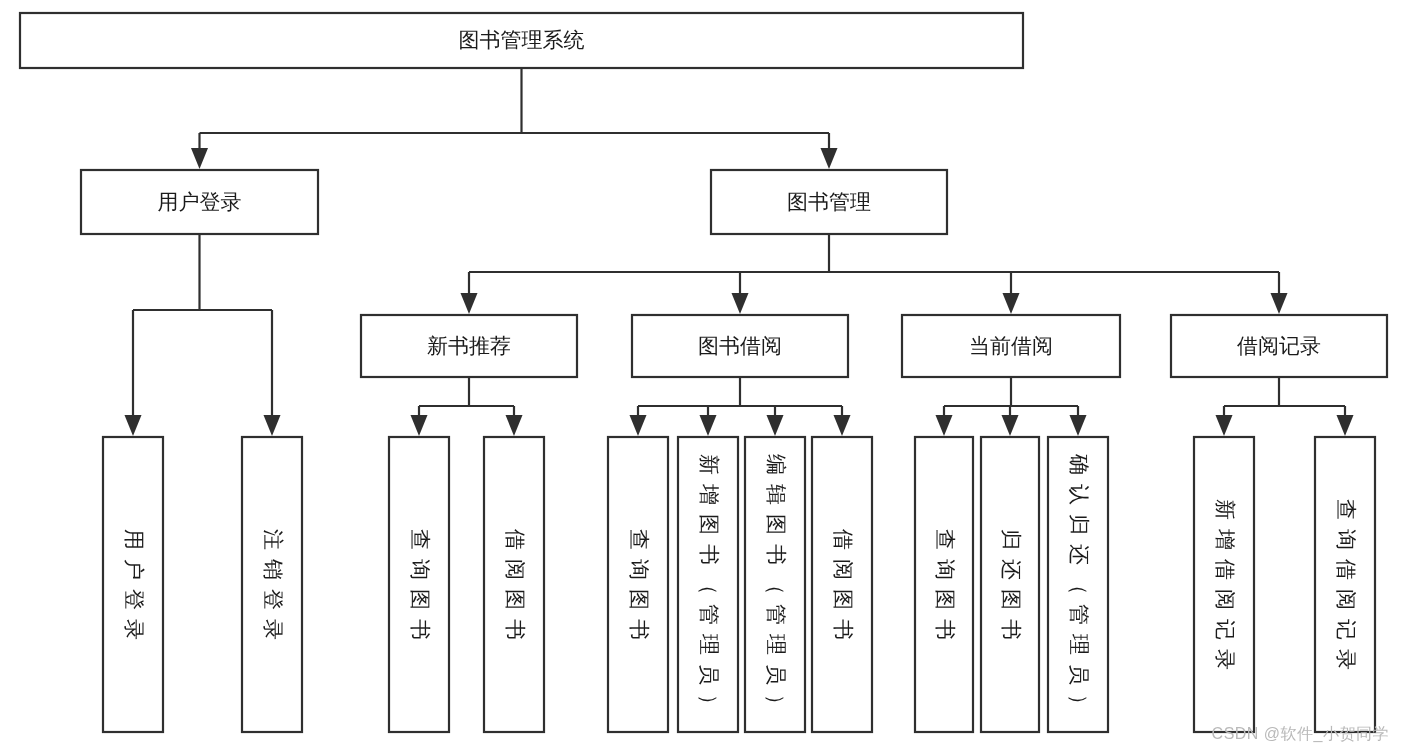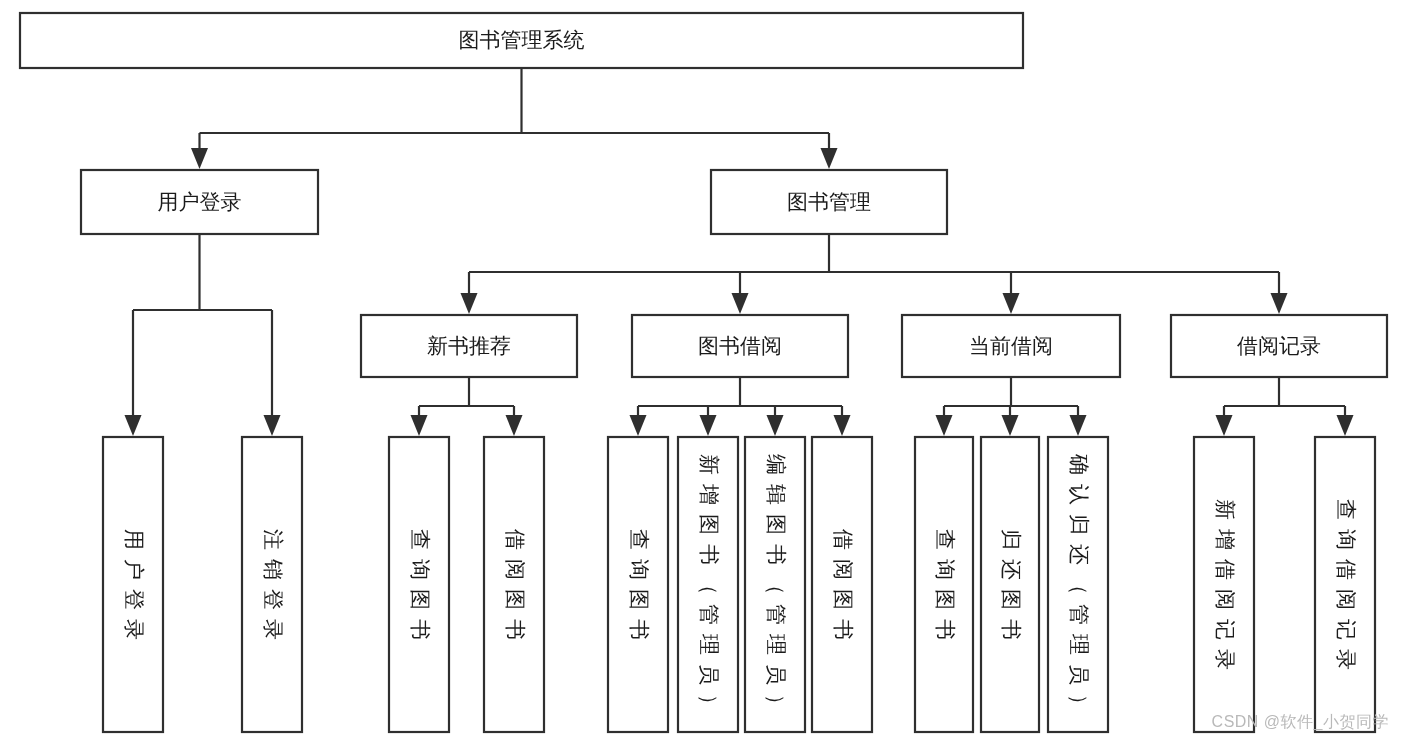--- a/index.html
+++ b/index.html
@@ -50,21 +50,21 @@
   }
   .node-label-v {
     font-family: "Liberation Sans", "DejaVu Sans", sans-serif;
     font-size: 21px;
     fill: #1b1b1b;
     text-anchor: middle;
   }
   .watermark {
     position: absolute;
     right: 16px;
-    bottom: 14px;
+    bottom: 2px;
     font-family: "Liberation Sans", "DejaVu Sans", sans-serif;
     font-size: 16px;
     color: #b9b9b9;
     letter-spacing: 0.5px;
     white-space: nowrap;
     pointer-events: none;
   }
 </style>
 </head>
 <body>

